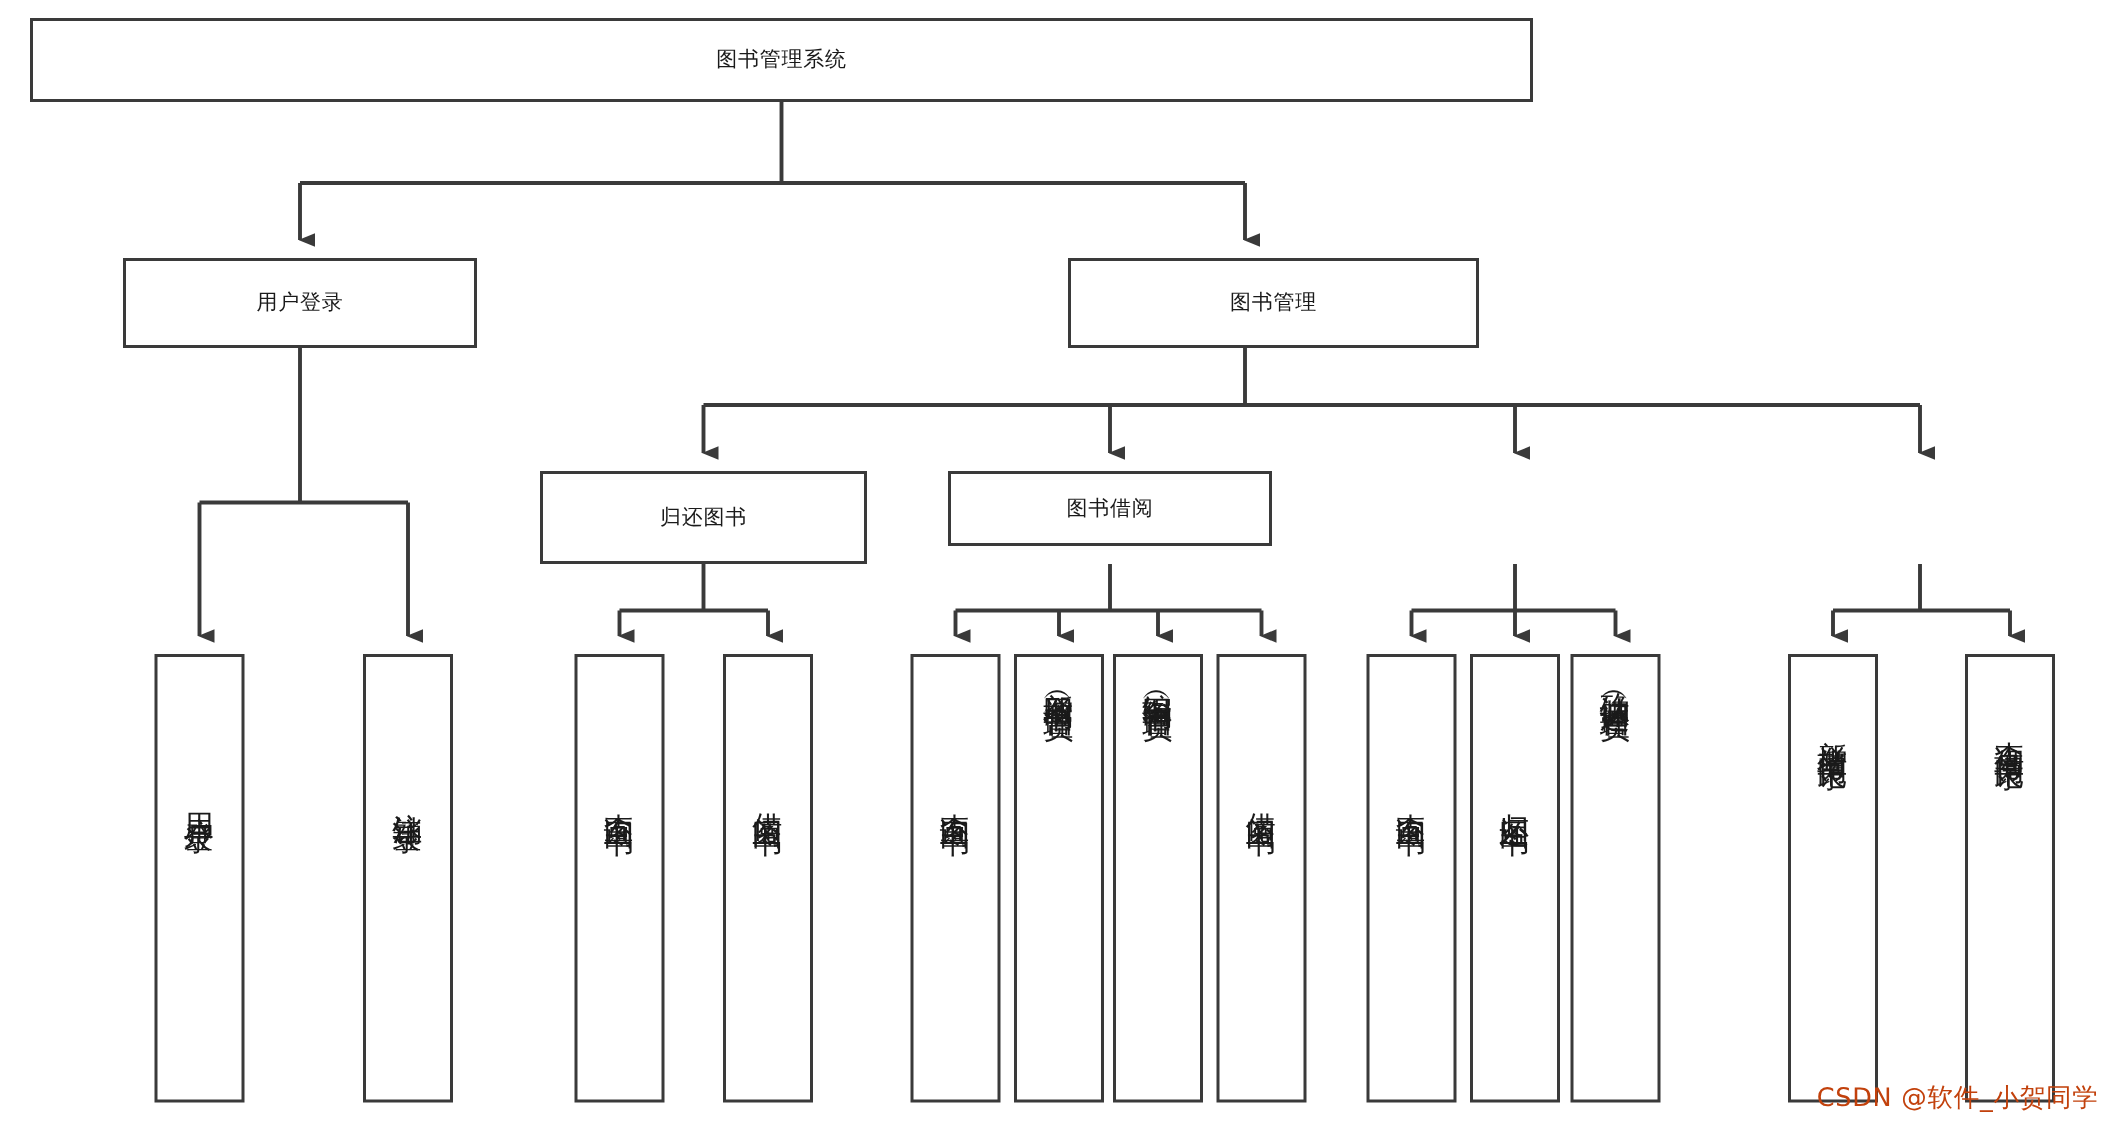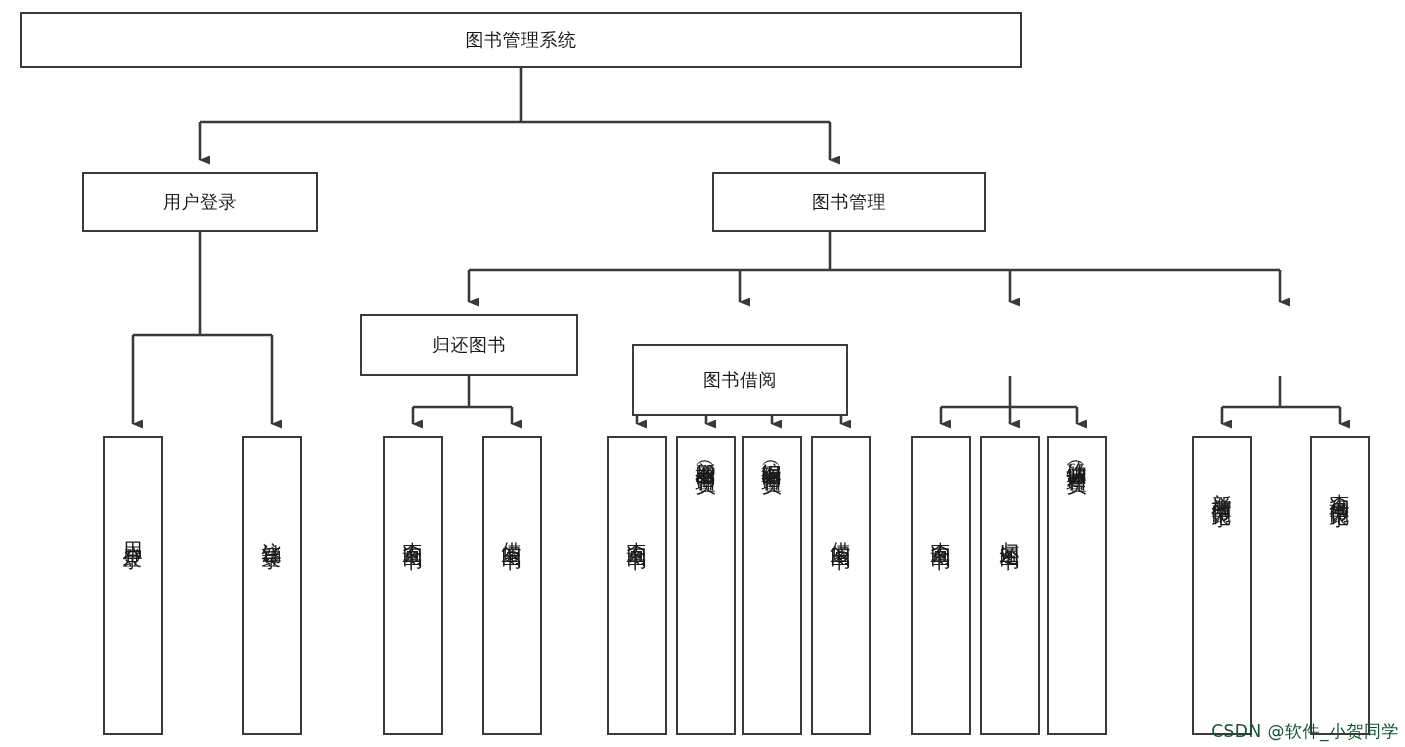--- a/index.html
+++ b/index.html
@@ -34,21 +34,21 @@
     box-sizing: border-box;
     background: #ffffff;
     border: 2.5px solid #3a3a3a;
     display: flex;
     align-items: center;
     justify-content: center;
     overflow: hidden;
   }
   .node .label {
     color: #1a1a1a;
-    font-size: 18px;
+    font-size: 14px;
     line-height: 1.15;
     letter-spacing: 0.5px;
     white-space: nowrap;
     text-align: center;
   }
   .node.vertical {
     align-items: flex-start;
     justify-content: center;
     padding-top: 0;
   }
@@ -62,21 +62,21 @@
     transform: none;
   }
   .node.vlong .label {
     letter-spacing: 2px;
   }
   .watermark {
     position: absolute;
     right: 6px;
     bottom: 4px;
     font-size: 17px;
-    color: #14532d;
+    color: #c2410c;
     letter-spacing: 0.5px;
     white-space: nowrap;
     user-select: none;
   }
 </style>
 </head>
 <body>
 
 <div id="diagram-root">
 
@@ -137,21 +137,21 @@
   <div class="node" style="left:82px; top:172px; width:236px; height:60px;">
     <span class="label">用户登录</span>
   </div>
   <div class="node" style="left:712px; top:172px; width:274px; height:60px;">
     <span class="label">图书管理</span>
   </div>
 
   <div class="node" style="left:360px; top:314px; width:218px; height:62px;">
     <span class="label">归还图书</span>
   </div>
-  <div class="node" style="left:632px; top:314px; width:216px; height:72px;margin-top:30px;">
+  <div class="node" style="left:632px; top:314px; width:216px; height:50px;">
     <span class="label">图书借阅</span>
   </div>
 
   <div class="node vertical" style="left:103px; top:436px; width:60px; height:299px; padding-top:88px;">
     <span class="label">用户登录</span>
   </div>
   <div class="node vertical" style="left:242px; top:436px; width:60px; height:299px; padding-top:88px;">
     <span class="label">注销登录</span>
   </div>
 

